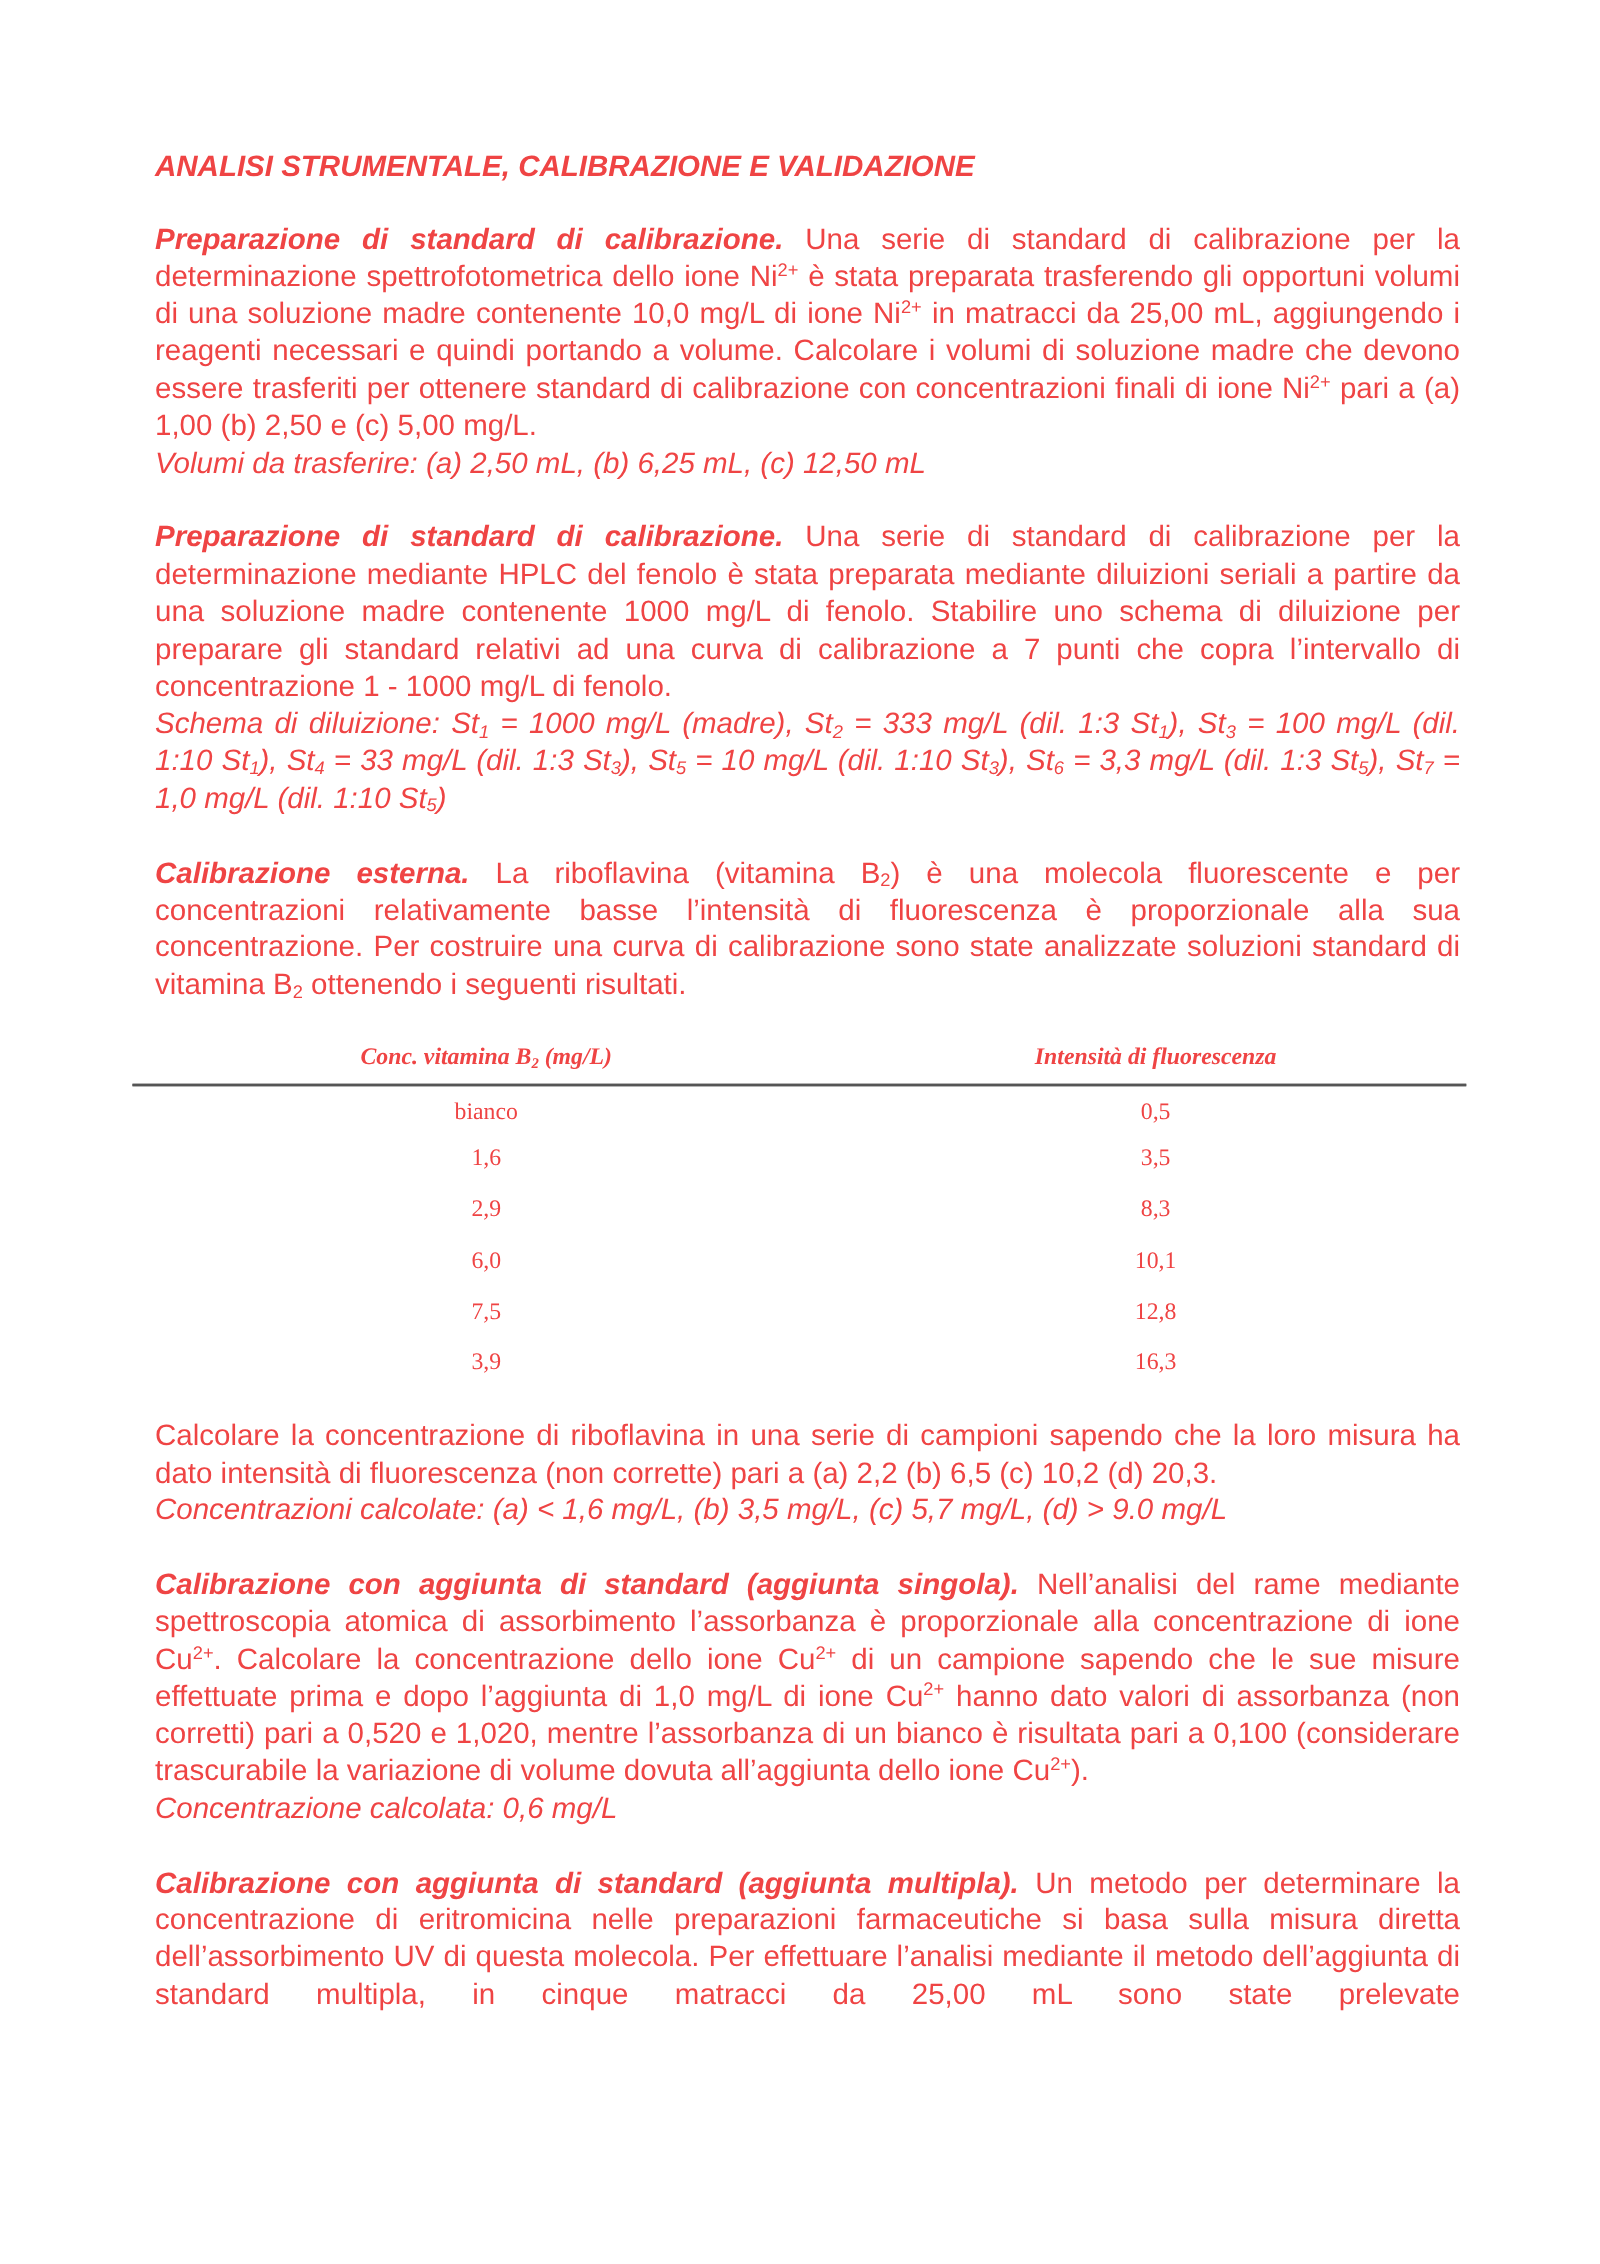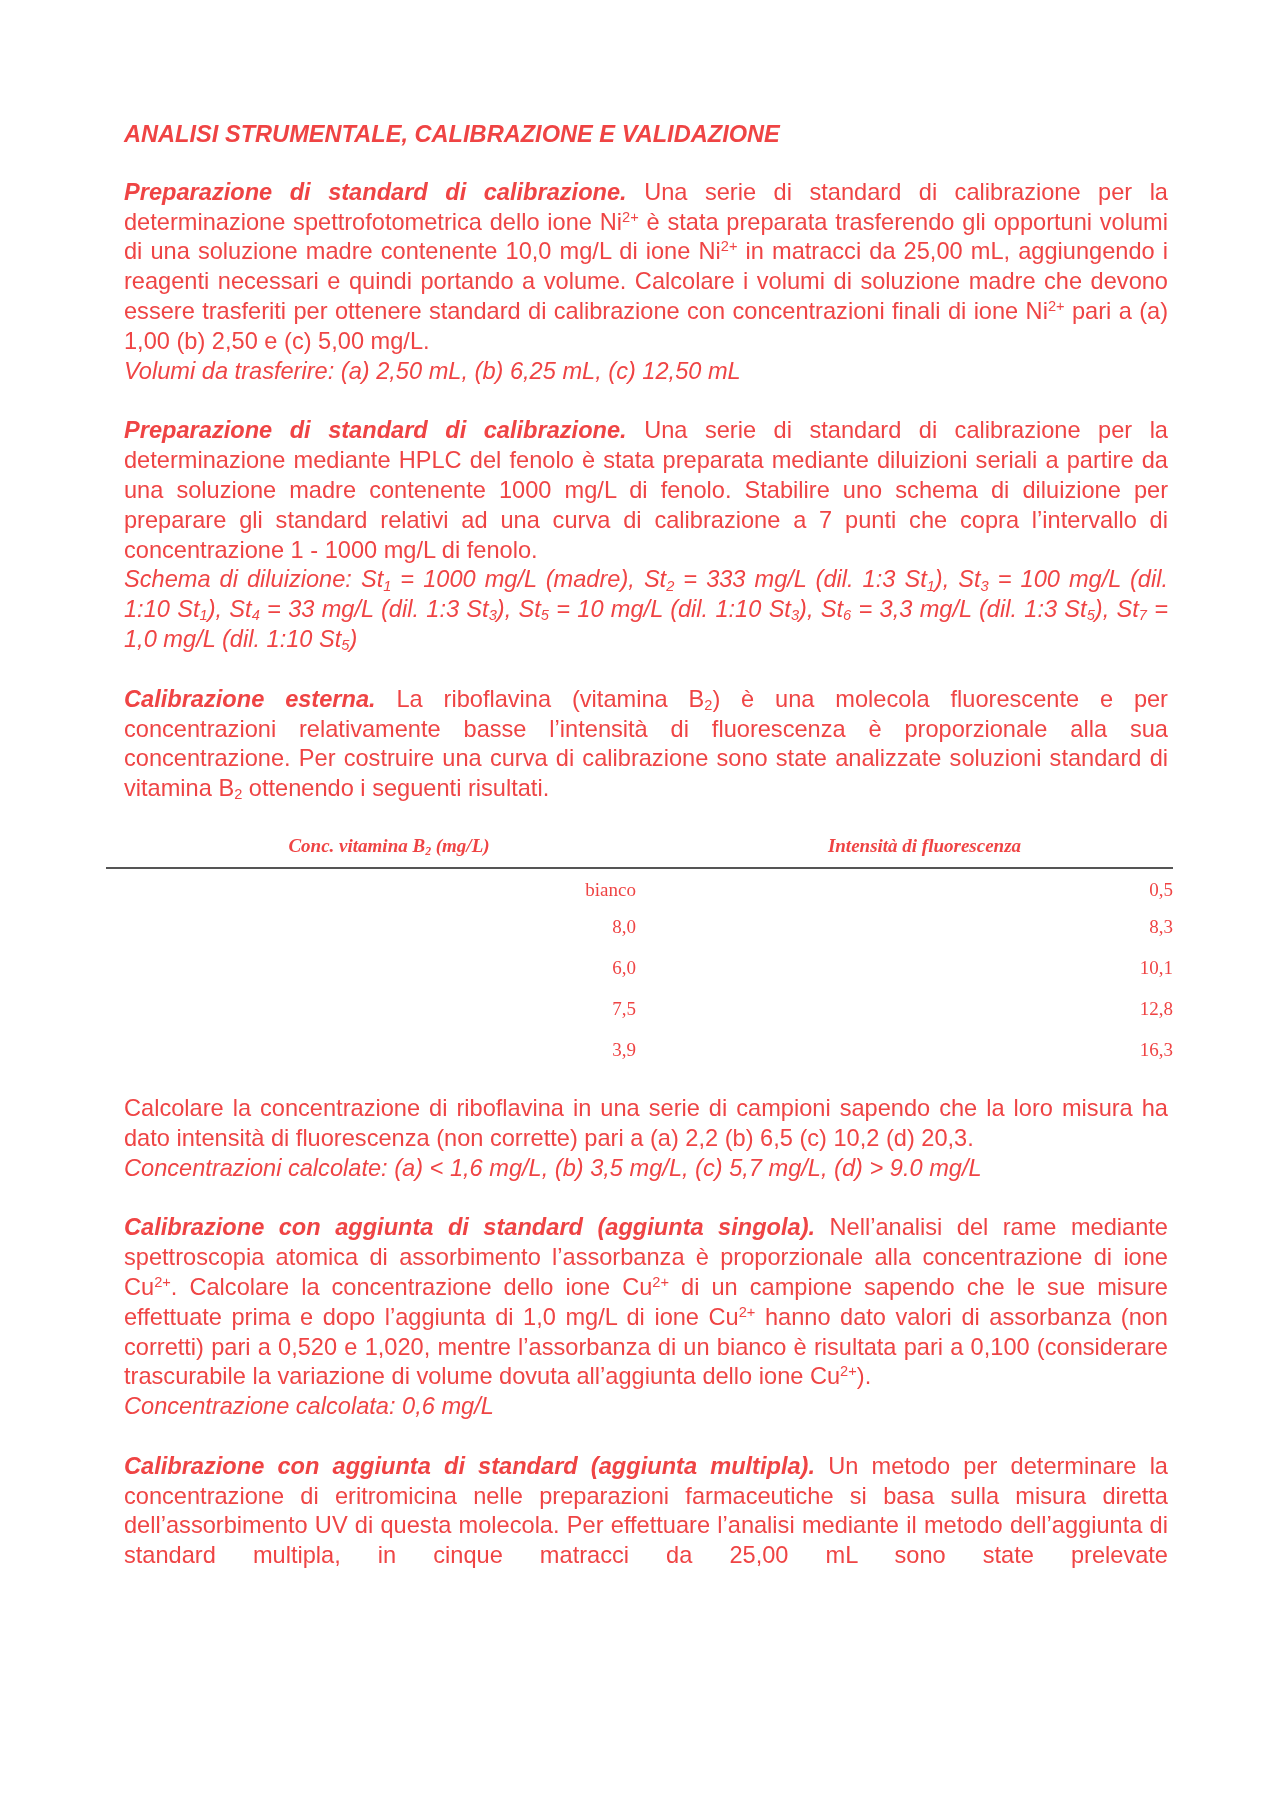--- a/index.html
+++ b/index.html
@@ -12,21 +12,21 @@
   .title { font-weight: bold; font-style: italic; margin: 0 0 28px 0; font-size: 23.6px; }
   .para { text-align: justify; margin: 0; }
   .lead { font-weight: bold; font-style: italic; }
   .answer { font-style: italic; margin: 0; text-align: justify; }
   .block { margin-bottom: 30px; }
   sup { font-size: 0.62em; vertical-align: 0; position: relative; top: -0.55em; line-height: 0; }
   sub { font-size: 0.62em; vertical-align: 0; position: relative; top: 0.22em; line-height: 0; }
   .table-wrap { position: relative; left: -18px; width: 1067px; margin: 30px 0 22px 0; }
   table { width: 100%; border-collapse: collapse; font-family: Liberation Serif, serif; }
   th { font-size: 19px; font-weight: bold; font-style: italic; padding: 0 0 9px 0; border-bottom: 2px solid #555555; text-align: center; line-height: 24px; }
-  td { font-size: 19px; text-align: right; height: 40.8px; padding: 0; line-height: 24px; }
+  td { font-size: 19px; text-align: center; height: 40.8px; padding: 0; line-height: 24px; }
   th.c1, td.c1 { width: 530px; padding-left: 36px; box-sizing: border-box; }
   th.c2, td.c2 { padding-left: 40px; box-sizing: border-box; }
   td .cell-text { position: relative; top: -2px; }
   tr.first td { padding-top: 6px; }
 </style>
 </head>
 <body>
 
 <div class="page">
 
@@ -52,21 +52,25 @@
             <th class="c1"><span>Conc. vitamina B</span><sub>2</sub><span> (mg/L)</span></th>
             <th class="c2">Intensità di fluorescenza</th>
           </tr>
         </thead>
         <tbody id="table-body">
             <tr class="first">
               <td class="c1"><span class="cell-text">bianco</span></td>
               <td class="c2"><span class="cell-text">0,5</span></td>
             </tr>
             <tr>
-              <td class="c1"><span class="cell-text">8,0</span></td>
+              <td class="c1"><span class="cell-text">1,6</span></td>
+              <td class="c2"><span class="cell-text">3,5</span></td>
+            </tr>
+            <tr>
+              <td class="c1"><span class="cell-text">2,9</span></td>
               <td class="c2"><span class="cell-text">8,3</span></td>
             </tr>
             <tr>
               <td class="c1"><span class="cell-text">6,0</span></td>
               <td class="c2"><span class="cell-text">10,1</span></td>
             </tr>
             <tr>
               <td class="c1"><span class="cell-text">7,5</span></td>
               <td class="c2"><span class="cell-text">12,8</span></td>
             </tr>

